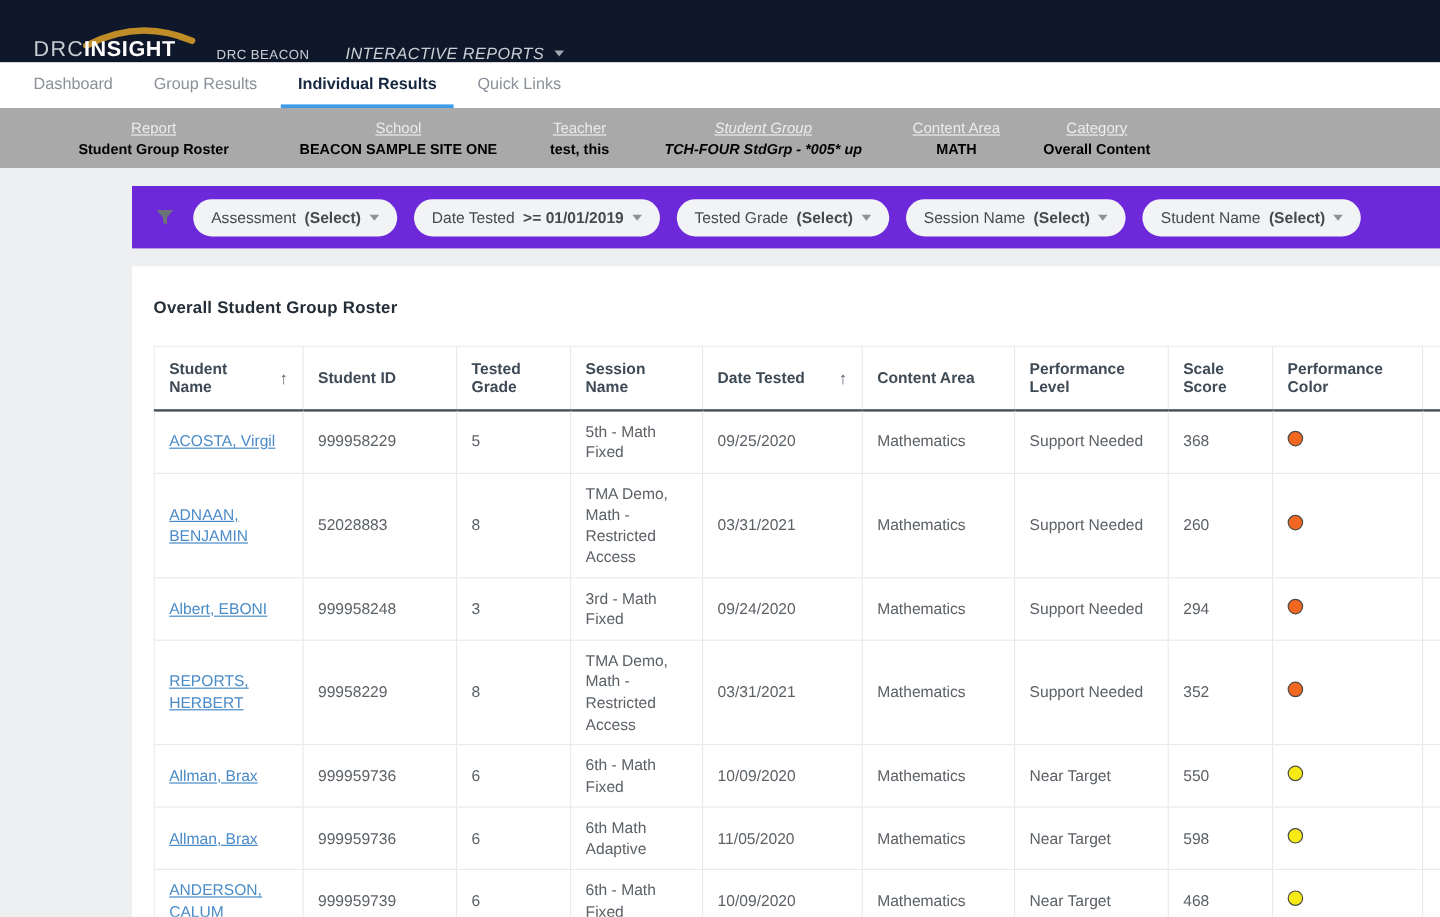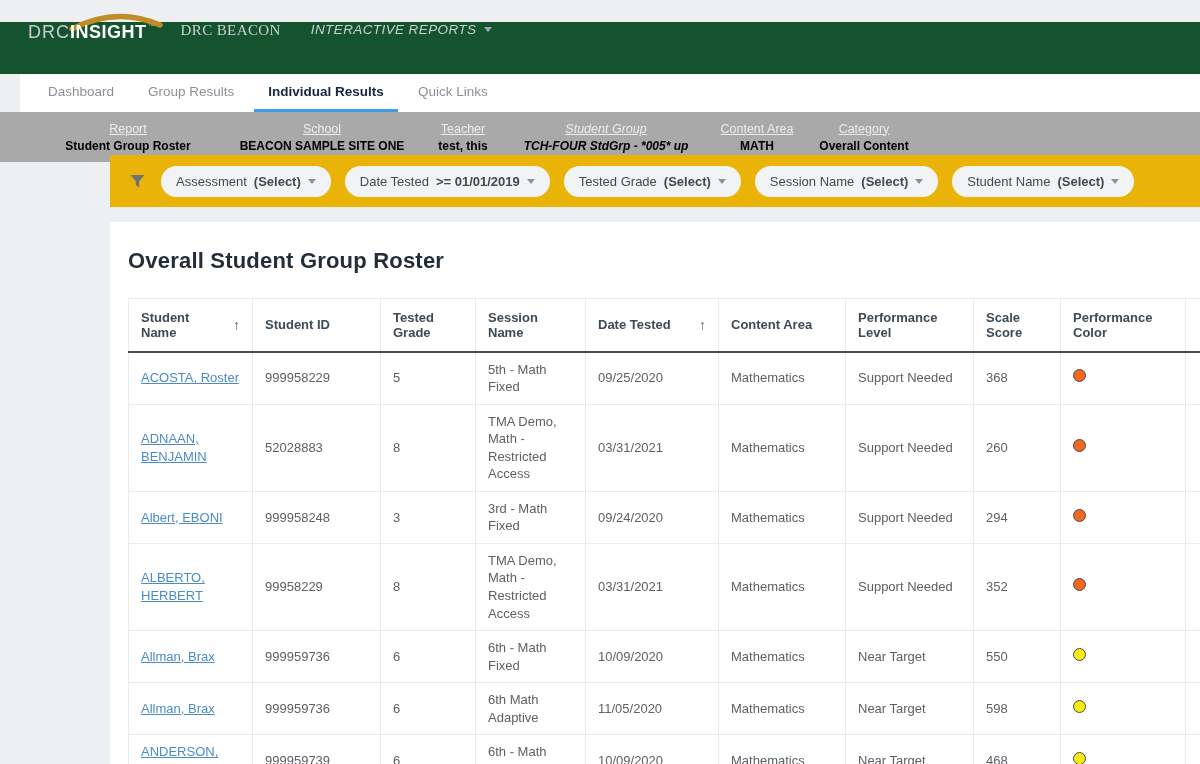--- a/index.html
+++ b/index.html
@@ -1,53 +1,53 @@
 <!DOCTYPE html>
 <html><head>
 <meta charset="utf-8">
 <style>
   * { margin:0; padding:0; box-sizing:border-box; }
   html,body { width:1200px; height:764px; overflow:hidden; background:#edeff1;
     font-family:"Liberation Sans","DejaVu Sans",sans-serif; }
 
   
-  .navbar { height:52px; background:#14532d; display:flex; align-items:flex-start; padding:0 0 0 28px;margin-top:22px; }
+  .navbar { height:52px; background:#0f172a; display:flex; align-items:flex-end; padding:0 0 0 28px; }
   .logo { position:relative; display:flex; align-items:baseline; margin-right:26px; }
   .logo-drc { color:#c6cdd3; font-size:18px; letter-spacing:1px; font-weight:400; }
   .logo-insight { color:#ffffff; font-size:18px; font-weight:700; letter-spacing:.5px; position:relative; }
   .logo-swoosh { position:absolute; left:40px; top:-9px; width:96px; height:18px; pointer-events:none; }
   .logo-tm { color:#9aa3ab; font-size:7px; margin-left:1px; align-self:flex-start; }
-  .nav-link { color:#c9d0d6; font-size:15px; letter-spacing:.4px; margin-right:30px; cursor:pointer;font-family:Liberation Serif, serif; }
+  .nav-link { color:#c9d0d6; font-size:11px; letter-spacing:.4px; margin-right:30px; cursor:pointer; }
   .nav-menu { display:flex; align-items:center; gap:8px; color:#c9d0d6; font-size:13.5px; letter-spacing:.4px; cursor:pointer;font-style:italic; }
   .caret-down { width:0; height:0; border-left:4px solid transparent; border-right:4px solid transparent; border-top:5px solid #9fa8b0; display:inline-block; }
 
   
-  .tabbar { height:38px; background:#ffffff; display:flex; align-items:stretch; padding-left:14px; gap:6px;margin-left:20px; }
+  .tabbar { height:38px; background:#ffffff; display:flex; align-items:stretch; padding-left:14px; gap:6px; }
   .tab { background:none; border:none; font-family:inherit; font-size:13.5px; color:#8b9198; padding:0 14px;
     cursor:pointer; border-bottom:3px solid transparent; }
   .tab.active { color:#16273f; font-weight:700; border-bottom-color:#3d9be9; }
 
   
-  .crumbbar { height:50px; background:#a9a9a9; display:flex; align-items:center; padding-left:44px; gap:12px; }
+  .crumbbar { height:50px; background:#a9a9a9; display:flex; align-items:center; padding-left:44px; gap:22px; }
   .bc-col { display:flex; flex-direction:column; align-items:center; gap:3px; }
   .bc-label { color:#ececec; font-size:12.5px; text-decoration:underline; cursor:pointer; }
   .bc-value { color:#000000; font-size:12px; font-weight:700; white-space:nowrap; }
 
   
-  .filter-card { position:absolute; left:110px; top:155px; width:1090px; height:52px; background:#eab308;
+  .filter-card { position:absolute; left:110px; top:155px; width:1090px; height:52px; background:#6d28d9;
     display:flex; align-items:center; padding-left:20px; gap:14px; }
   .funnel { width:15px; height:15px; flex:none; margin-right:2px; }
   .chip { display:flex; align-items:center; gap:7px; background:#f1f3f4; border:none; border-radius:16px;
     height:31px; padding:0 15px; font-family:inherit; font-size:13px; color:#46494d; cursor:pointer; white-space:nowrap; }
   .chip .chip-strong { font-weight:700; }
   .chip .caret-down { border-top-color:#8d9297; }
 
   
   .main-card { position:absolute; left:110px; top:222px; width:1090px; height:542px; background:#ffffff; overflow:hidden; }
-  .report-title { font-size:22px; font-weight:700; color:#232e38; padding:26px 0 0 18px; letter-spacing:.2px; }
+  .report-title { font-size:14px; font-weight:700; color:#232e38; padding:26px 0 0 18px; letter-spacing:.2px; }
 
   .tablewrap { margin:24px 0 0 18px; width:1072px; overflow:hidden; }
   table { border-collapse:collapse; table-layout:fixed; width:1105px; background:#fff; }
   col.c-name{width:124px} col.c-id{width:128px} col.c-grade{width:95px} col.c-session{width:110px}
   col.c-date{width:133px} col.c-area{width:127px} col.c-perf{width:128px} col.c-score{width:87px}
   col.c-color{width:125px} col.c-extra{width:48px}
   th, td { border:1px solid #e9eaec; font-size:13px; vertical-align:middle; text-align:left; }
   thead th { color:#3e4a55; font-weight:700; padding:10px 12px; height:53px;
     border-bottom:2px solid #454f59; background:#fff; }
   .th-flex { display:flex; align-items:center; justify-content:space-between; gap:6px; }
@@ -204,21 +204,21 @@
             <th>
               <div class="th-flex">
                 <span>Performance Color</span>
               </div>
             </th>
             <th></th>
           </tr>
         </thead>
       <tbody>
           <tr>
-            <td><a class="student-link">ACOSTA, Roster</a></td>
+            <td><a class="student-link">ACOSTA, Virgil</a></td>
             <td>999958229</td>
             <td>5</td>
             <td>5th - Math Fixed</td>
             <td class="cell-date">09/25/2020</td>
             <td>Mathematics</td>
             <td>Support Needed</td>
             <td>368</td>
             <td><span class="perf-dot" style="background: rgb(242, 103, 34);"></span></td>
             <td></td>
           </tr>
@@ -240,21 +240,21 @@
             <td>3</td>
             <td>3rd - Math Fixed</td>
             <td class="cell-date">09/24/2020</td>
             <td>Mathematics</td>
             <td>Support Needed</td>
             <td>294</td>
             <td><span class="perf-dot" style="background: rgb(242, 103, 34);"></span></td>
             <td></td>
           </tr>
           <tr>
-            <td><a class="student-link">ALBERTO, HERBERT</a></td>
+            <td><a class="student-link">REPORTS, HERBERT</a></td>
             <td>99958229</td>
             <td>8</td>
             <td>TMA Demo, Math - Restricted Access</td>
             <td class="cell-date">03/31/2021</td>
             <td>Mathematics</td>
             <td>Support Needed</td>
             <td>352</td>
             <td><span class="perf-dot" style="background: rgb(242, 103, 34);"></span></td>
             <td></td>
           </tr>

